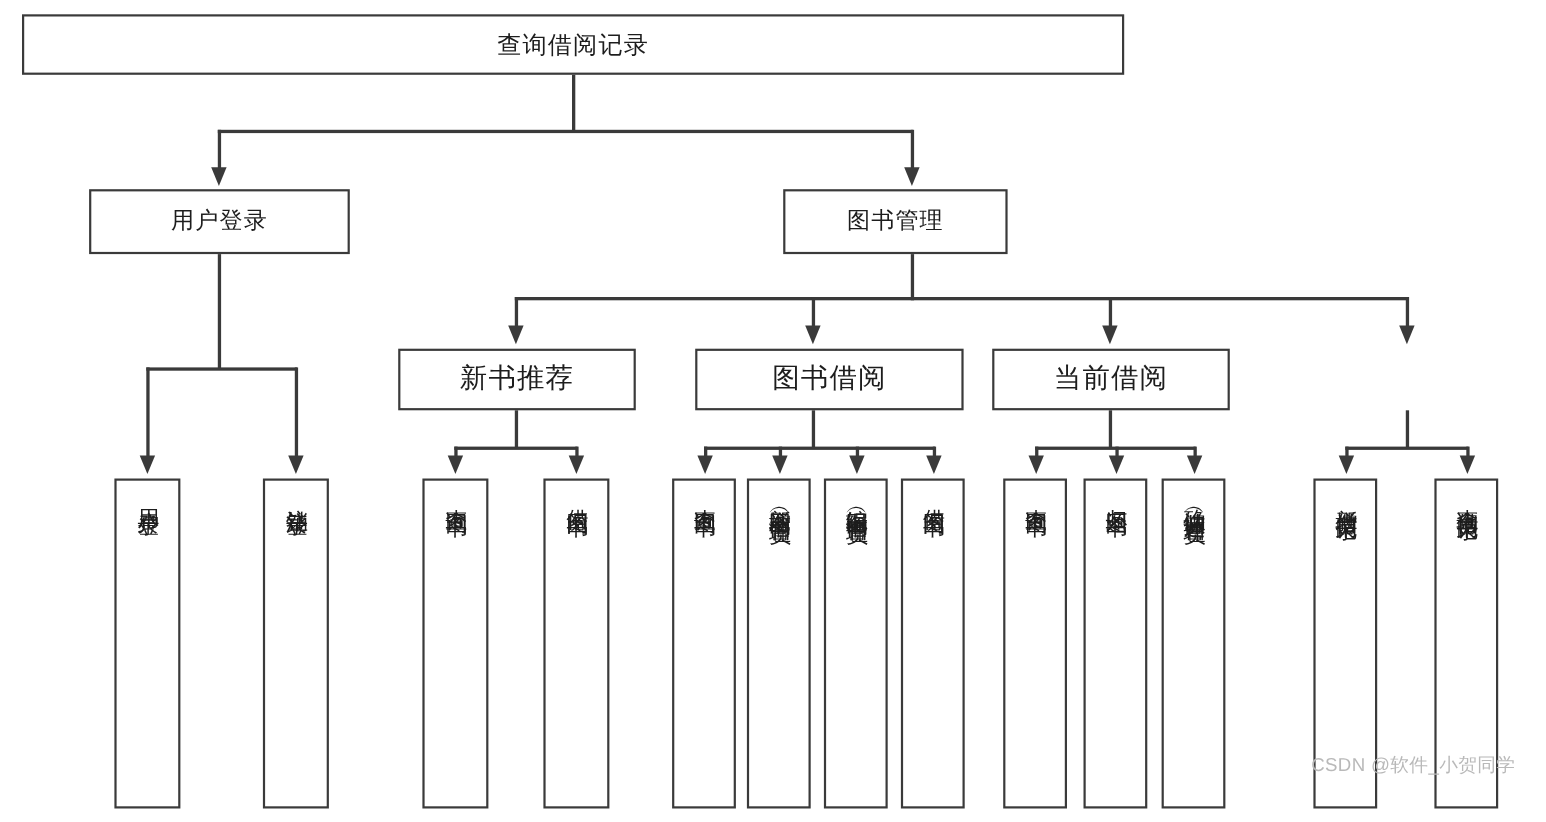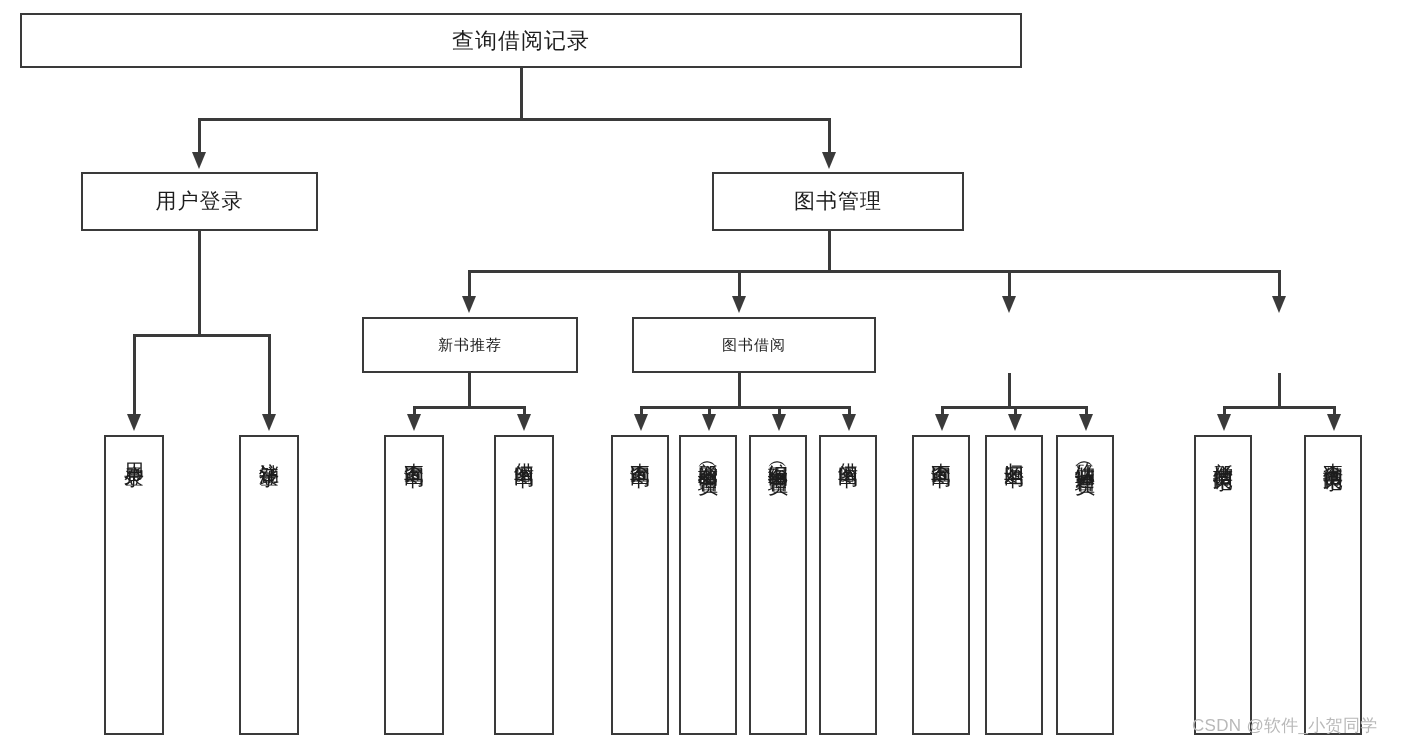--- a/index.html
+++ b/index.html
@@ -31,21 +31,21 @@
   .node .label {
     font-size: 21px;
     line-height: 1.25;
     color: #1d1d1d;
     letter-spacing: 1px;
     white-space: nowrap;
     text-align: center;
   }
   .node.root .label { font-size: 22px; }
   .node.lvl1 .label { font-size: 21px; }
-  .node.lvl2 .label { font-size: 15px; }
+  .node.lvl2 .label { font-size: 25px; }
 
   
   .node.leaf {
     border-width: 2.5px;
     align-items: flex-start;
     justify-content: center;
     padding-top: 10px;
   }
   .node.leaf .label {
     font-size: 20px;
@@ -100,21 +100,21 @@
   <div class="hline" style="left:198px; top:118px; width:632px;"></div>
 
   <div class="vline" style="left:198px; top:118px; height:38px;"></div>
   <div class="arrow" style="left:192px; top:152px;"></div>
   <div class="vline" style="left:828px; top:118px; height:38px;"></div>
   <div class="arrow" style="left:822px; top:152px;"></div>
 
   <div class="node lvl1" style="left:81px; top:172px; width:237px; height:59px;">
     <span class="label">用户登录</span>
   </div>
-  <div class="node lvl1" style="left:712px; top:172px; width:252px; height:59px;">
+  <div class="node lvl1" style="left:712px; top:172px; width:204px; height:59px;">
     <span class="label">图书管理</span>
   </div>
 
   <div class="vline" style="left:198px; top:231px; height:105px;"></div>
   <div class="hline" style="left:133px; top:334px; width:137px;"></div>
   <div class="vline" style="left:133px; top:334px; height:84px;"></div>
   <div class="arrow" style="left:127px; top:414px;"></div>
   <div class="vline" style="left:268px; top:334px; height:84px;"></div>
   <div class="arrow" style="left:262px; top:414px;"></div>
 
@@ -135,20 +135,23 @@
   <div class="arrow" style="left:1002px; top:296px;"></div>
   <div class="vline" style="left:1278px; top:270px; height:28px;"></div>
   <div class="arrow" style="left:1272px; top:296px;"></div>
 
   <div class="node lvl2" style="left:362px; top:317px; width:216px; height:56px;">
     <span class="label">新书推荐</span>
   </div>
   <div class="node lvl2" style="left:632px; top:317px; width:244px; height:56px;">
     <span class="label">图书借阅</span>
   </div>
+  <div class="node lvl2" style="left:902px; top:317px; width:216px; height:56px;">
+    <span class="label">当前借阅</span>
+  </div>
 
   <div class="vline" style="left:468px; top:373px; height:35px;"></div>
   <div class="hline" style="left:413px; top:406px; width:112px;"></div>
   <div class="vline" style="left:413px; top:406px; height:12px;"></div>
   <div class="arrow" style="left:407px; top:414px;"></div>
   <div class="vline" style="left:523px; top:406px; height:12px;"></div>
   <div class="arrow" style="left:517px; top:414px;"></div>
 
   <div class="node leaf" style="left:384px; top:435px; width:60px; height:300px;">
     <span class="label">查询图书</span>
@@ -207,15 +210,15 @@
   <div class="vline" style="left:1333px; top:406px; height:12px;"></div>
   <div class="arrow" style="left:1327px; top:414px;"></div>
 
   <div class="node leaf" style="left:1194px; top:435px; width:58px; height:300px;">
     <span class="label">新增借阅记录</span>
   </div>
   <div class="node leaf" style="left:1304px; top:435px; width:58px; height:300px;">
     <span class="label">查询借阅记录</span>
   </div>
 
-  <div class="watermark" style="left:1192px; top:714px;">CSDN @软件_小贺同学</div>
+  <div class="watermark" style="left:1192px; top:684px;">CSDN @软件_小贺同学</div>
 
 </div>
 
 </body></html>

